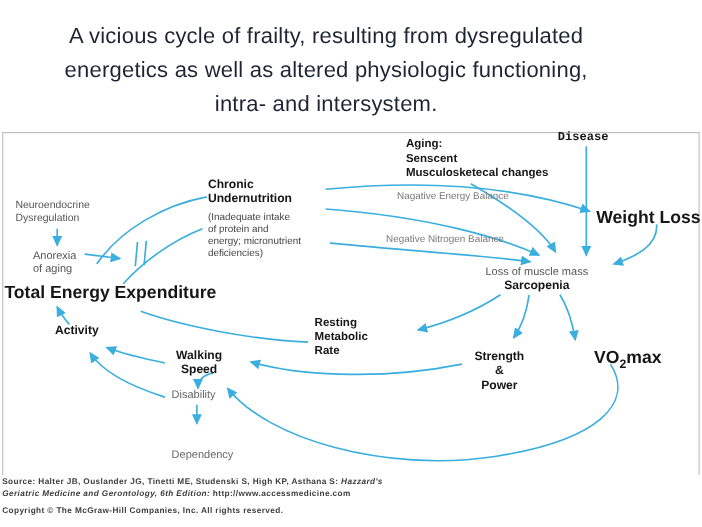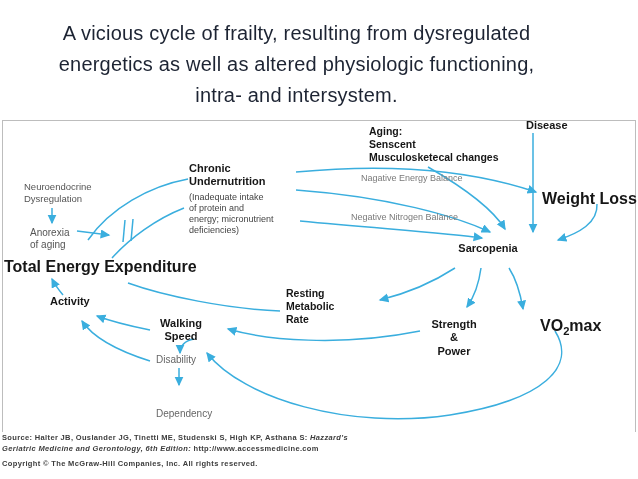--- a/index.html
+++ b/index.html
@@ -70,44 +70,45 @@
       <path d="M420,331 C340,347 266,340 228,329" marker-end="url(#ah)"></path>
       <path d="M555,331 C577,366 545,400 450,415 C350,430 243,399 207,353" marker-end="url(#ah)"></path>
       <path d="M194,339 C184,341 180,346 180,353" marker-end="url(#ah)"></path>
       <path d="M179,368 L179,385" marker-end="url(#ah)"></path>
       <path d="M150,361 C115,350 92,336 82,321" marker-end="url(#ah)"></path>
       <path d="M150,330 C125,325 105,319 97,316" marker-end="url(#ah)"></path>
       <path d="M63,295 C58,289 54,283 52,279" marker-end="url(#ah)"></path>
     </g>
   </svg>
 
-  <div class="lbl pre reg fs95" style="left:24px;top:181px;">Neuroendocrine
+  <div class="lbl pre reg fs95" style="left:14px;top:181px;">Neuroendocrine
 Dysregulation</div>
   <div class="lbl pre reg fs10" style="left:30px;top:227px;">Anorexia
 of aging</div>
   <div class="lbl pre bold fs11" style="left:189px;top:162px;">Chronic
 Undernutrition</div>
 
   <div class="lbl bold fs115" style="left:4px;top:257px;">Total Energy Expenditure</div>
   <div class="lbl pre bold fs105" style="left:369px;top:125px;">Aging:
 Senscent
 Musculosketecal changes</div>
 
   <div class="lbl pre fs9" style="left:189px;top:192px;color:#444444;">(Inadequate intake
 of protein and
 energy; micronutrient
 deficiencies)</div>
-  <div class="lbl bold fs11" style="left:526px;top:119px;">Disease</div>
+  <div class="lbl bold fs11" style="left:507px;top:119px;font-family:Liberation Mono, monospace;">Disease</div>
 
   <div class="lbl lite fs9" style="left:332px;top:173px;">Nagative Energy Balance</div>
   <div class="lbl lite fs9" style="left:322px;top:212px;">Negative Nitrogen Balance</div>
 
   <div class="lbl bold fs115" style="left:542px;top:189px;">Weight Loss</div>
 
   <div class="lbl ctr" style="left:418px;top:242px;width:140px;">
+    <div class="reg fs10">Loss of muscle mass</div>
     <div class="bold fs11">Sarcopenia</div>
   </div>
 
   <div class="lbl pre bold fs105" style="left:286px;top:287px;">Resting
 Metabolic
 Rate</div>
   <div class="lbl bold fs11" style="left:50px;top:295px;text-align:center;">Activity</div>
   <div class="lbl pre bold fs11 ctr" style="left:150px;top:317px;width:62px;">Walking
 Speed</div>
   <div class="lbl fs10" style="left:156px;top:354px;color:#666666;">Disability</div>

